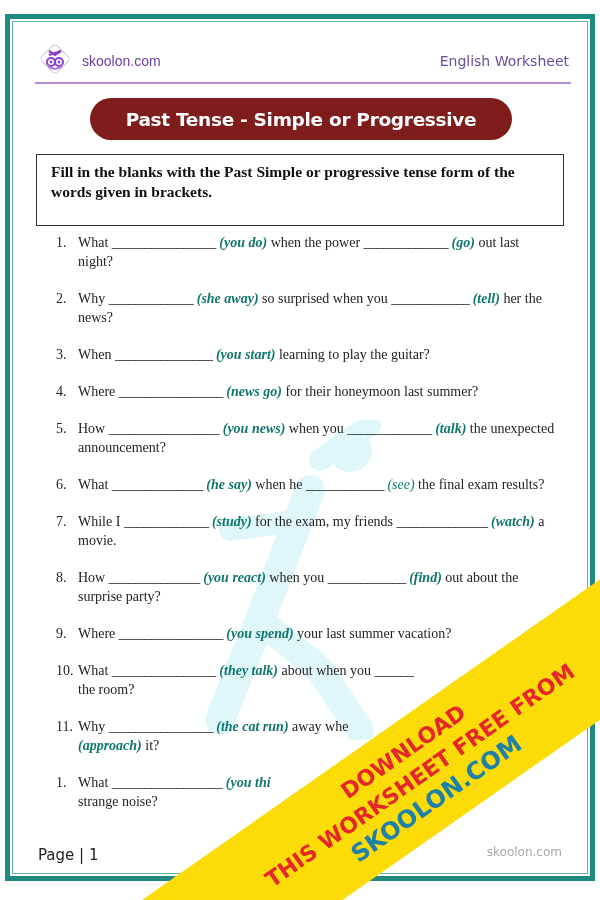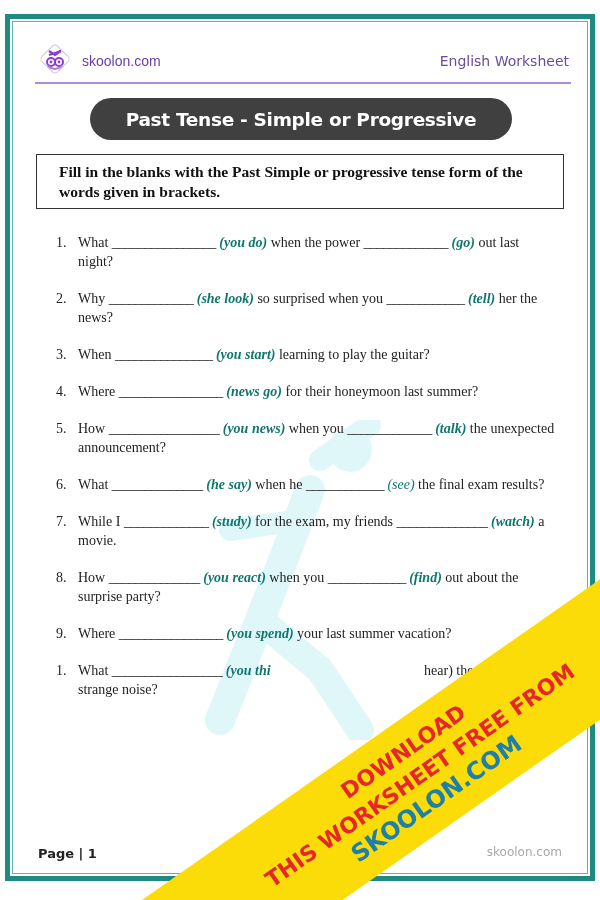--- a/index.html
+++ b/index.html
@@ -4,30 +4,30 @@
 <style>
   html, body { margin:0; padding:0; }
   body { width:600px; height:900px; background:#ffffff; position:relative; overflow:hidden; font-family:"Liberation Serif", serif; }
   .frame-outer { position:absolute; left:5px; top:14px; width:590px; height:867px; box-sizing:border-box; border:5px solid #1f8a80; }
   .frame-inner { position:absolute; left:12px; top:21px; width:576px; height:853px; box-sizing:border-box; border:1px solid #5fb3ac; }
   .header { position:absolute; left:35px; top:40px; width:536px; height:42px; }
   .logo { position:absolute; left:3px; top:2px; width:34px; height:34px; }
   .brand { position:absolute; left:47px; top:13px; font-family:"Liberation Sans", sans-serif; font-size:14px; color:#6a3ea1; }
   .subject { position:absolute; right:2px; top:13px; font-family:"DejaVu Sans", sans-serif; font-size:14px; color:#6a4c9c; }
   .rule { position:absolute; left:35px; top:82px; width:536px; height:2px; background:#b48ad6; }
-  .title-pill { position:absolute; left:90px; top:98px; width:422px; height:42px; border-radius:21px; background:#404040; color:#fff; display:flex; align-items:center; justify-content:center; font-family:"DejaVu Sans", sans-serif; font-weight:bold; font-size:18.5px; letter-spacing:-0.3px; }
-  .instr { position:absolute; left:36px; top:154px; width:528px; height:55px; box-sizing:border-box; border:1.5px solid #333; padding:7px 10px 0 22px; font-weight:bold; font-size:15.5px; line-height:20px; color:#111; }
+  .title-pill { position:absolute; left:90px; top:98px; width:422px; height:42px; border-radius:21px; background:#7f1d1d; color:#fff; display:flex; align-items:center; justify-content:center; font-family:"DejaVu Sans", sans-serif; font-weight:bold; font-size:18.5px; letter-spacing:-0.3px; }
+  .instr { position:absolute; left:36px; top:154px; width:528px; height:72px; box-sizing:border-box; border:1.5px solid #333; padding:7px 10px 0 14px; font-weight:bold; font-size:15.5px; line-height:20px; color:#111; }
   .watermark { position:absolute; left:200px; top:420px; width:200px; height:320px; opacity:0.13; }
   .questions { position:absolute; left:56px; top:233px; width:500px; }
   .q { position:relative; font-size:14px; line-height:19px; color:#222; padding-left:22px; margin-bottom:18px; }
   .q .num { position:absolute; left:0; top:0; }
   .blank { letter-spacing:-0.5px;margin-top:28px; }
   .hint { color:#0f766e; font-style:italic; font-weight:bold; }
   .hint.light { font-weight:normal; }
-  .footer-page { position:absolute; left:38px; top:846px; font-family:"DejaVu Sans", sans-serif; font-size:13px; color:#222;font-weight:bold; }
+  .footer-page { position:absolute; left:38px; top:846px; font-family:"DejaVu Sans", sans-serif; font-size:15px; color:#222; }
   .footer-site { position:absolute; right:38px; top:845px; font-family:"DejaVu Sans", sans-serif; font-size:12px; color:#a8a8a8; }
   .banner { position:absolute; left:120px; top:650px; width:620px; height:115px; background:#fbdc08; transform-origin:center; transform:translate(-10px, 68px) rotate(-35deg); display:flex; flex-direction:column; align-items:center; justify-content:center; font-family:"DejaVu Sans", sans-serif; font-weight:bold; line-height:29px; }
   .b1, .b2 { color:#e5262a; font-size:22px; }
   .b3 { color:#1e7fa8; font-size:24px; }
 </style>
 </head>
 <body>
 
 <div class="frame-outer"></div>
 <div class="frame-inner"></div>
@@ -55,37 +55,39 @@
   <circle cx="150" cy="30" r="22" fill="#19c6d6"></circle>
   <path d="M120 40 L170 5" stroke="#19c6d6" stroke-width="22" stroke-linecap="round"></path>
   <path d="M110 70 L60 200 L20 300" stroke="#19c6d6" stroke-width="30" fill="none" stroke-linecap="round"></path>
   <path d="M60 200 L120 250 L160 310" stroke="#19c6d6" stroke-width="28" fill="none" stroke-linecap="round"></path>
   <path d="M100 100 L30 110" stroke="#19c6d6" stroke-width="22" stroke-linecap="round"></path>
 </svg>
 
 <div class="questions">
   <div class="q"><span class="num">1.</span><span>What</span> <span class="blank">________________</span> <span class="hint">(you do)</span> <span>when the power</span> <span class="blank">_____________</span> <span class="hint">(go)</span> <span>out last night?</span></div>
 
-  <div class="q"><span class="num">2.</span><span>Why</span> <span class="blank">_____________</span> <span class="hint">(she look)</span> <span>so surprised when you</span> <span class="blank">____________</span> <span class="hint">(tell)</span> <span>her the news?</span></div>
+  <div class="q"><span class="num">2.</span><span>Why</span> <span class="blank">_____________</span> <span class="hint">(she away)</span> <span>so surprised when you</span> <span class="blank">____________</span> <span class="hint">(tell)</span> <span>her the news?</span></div>
 
   <div class="q"><span class="num">3.</span><span>When</span> <span class="blank">_______________</span> <span class="hint">(you start)</span> <span>learning to play the guitar?</span></div>
 
   <div class="q"><span class="num">4.</span><span>Where</span> <span class="blank">________________</span> <span class="hint">(news go)</span> <span>for their honeymoon last summer?</span></div>
 
   <div class="q"><span class="num">5.</span><span>How</span> <span class="blank">_________________</span> <span class="hint">(you news)</span> <span>when you</span> <span class="blank">_____________</span> <span class="hint">(talk)</span> <span>the unexpected announcement?</span></div>
 
   <div class="q"><span class="num">6.</span><span>What</span> <span class="blank">______________</span> <span class="hint">(he say)</span> <span>when he</span> <span class="blank">____________</span> <span class="hint light">(see)</span> <span>the final exam results?</span></div>
 
   <div class="q"><span class="num">7.</span><span>While I</span> <span class="blank">_____________</span> <span class="hint">(study)</span> <span>for the exam, my friends</span> <span class="blank">______________</span> <span class="hint">(watch)</span> <span>a movie.</span></div>
 
   <div class="q"><span class="num">8.</span><span>How</span> <span class="blank">______________</span> <span class="hint">(you react)</span> <span>when you</span> <span class="blank">____________</span> <span class="hint">(find)</span> <span>out about the surprise party?</span></div>
 
   <div class="q"><span class="num">9.</span><span>Where</span> <span class="blank">________________</span> <span class="hint">(you spend)</span> <span>your last summer vacation?</span></div>
 
+  <div class="q"><span class="num">10.</span><span>What</span> <span class="blank">________________</span> <span class="hint">(they talk)</span> <span>about when you</span> <span class="blank">______</span><br><span>the room?</span></div>
 
+  <div class="q"><span class="num">11.</span><span>Why</span> <span class="blank">________________</span> <span class="hint">(the cat run)</span> <span>away whe</span><br><span class="hint">(approach)</span> <span>it?</span></div>
 
   <div class="q"><span class="num">1.</span><span>What</span> <span class="blank">_________________</span> <span class="hint">(you thi</span> <span style="display:inline-block;width:150px;"></span><span>hear) the</span><br><span>strange noise?</span></div>
 </div>
 
 <div class="footer-page">Page | 1</div>
 <div class="footer-site">skoolon.com</div>
 
 <div class="banner">
   <div class="b1">DOWNLOAD</div>
   <div class="b2">THIS WORKSHEET FREE FROM</div>

